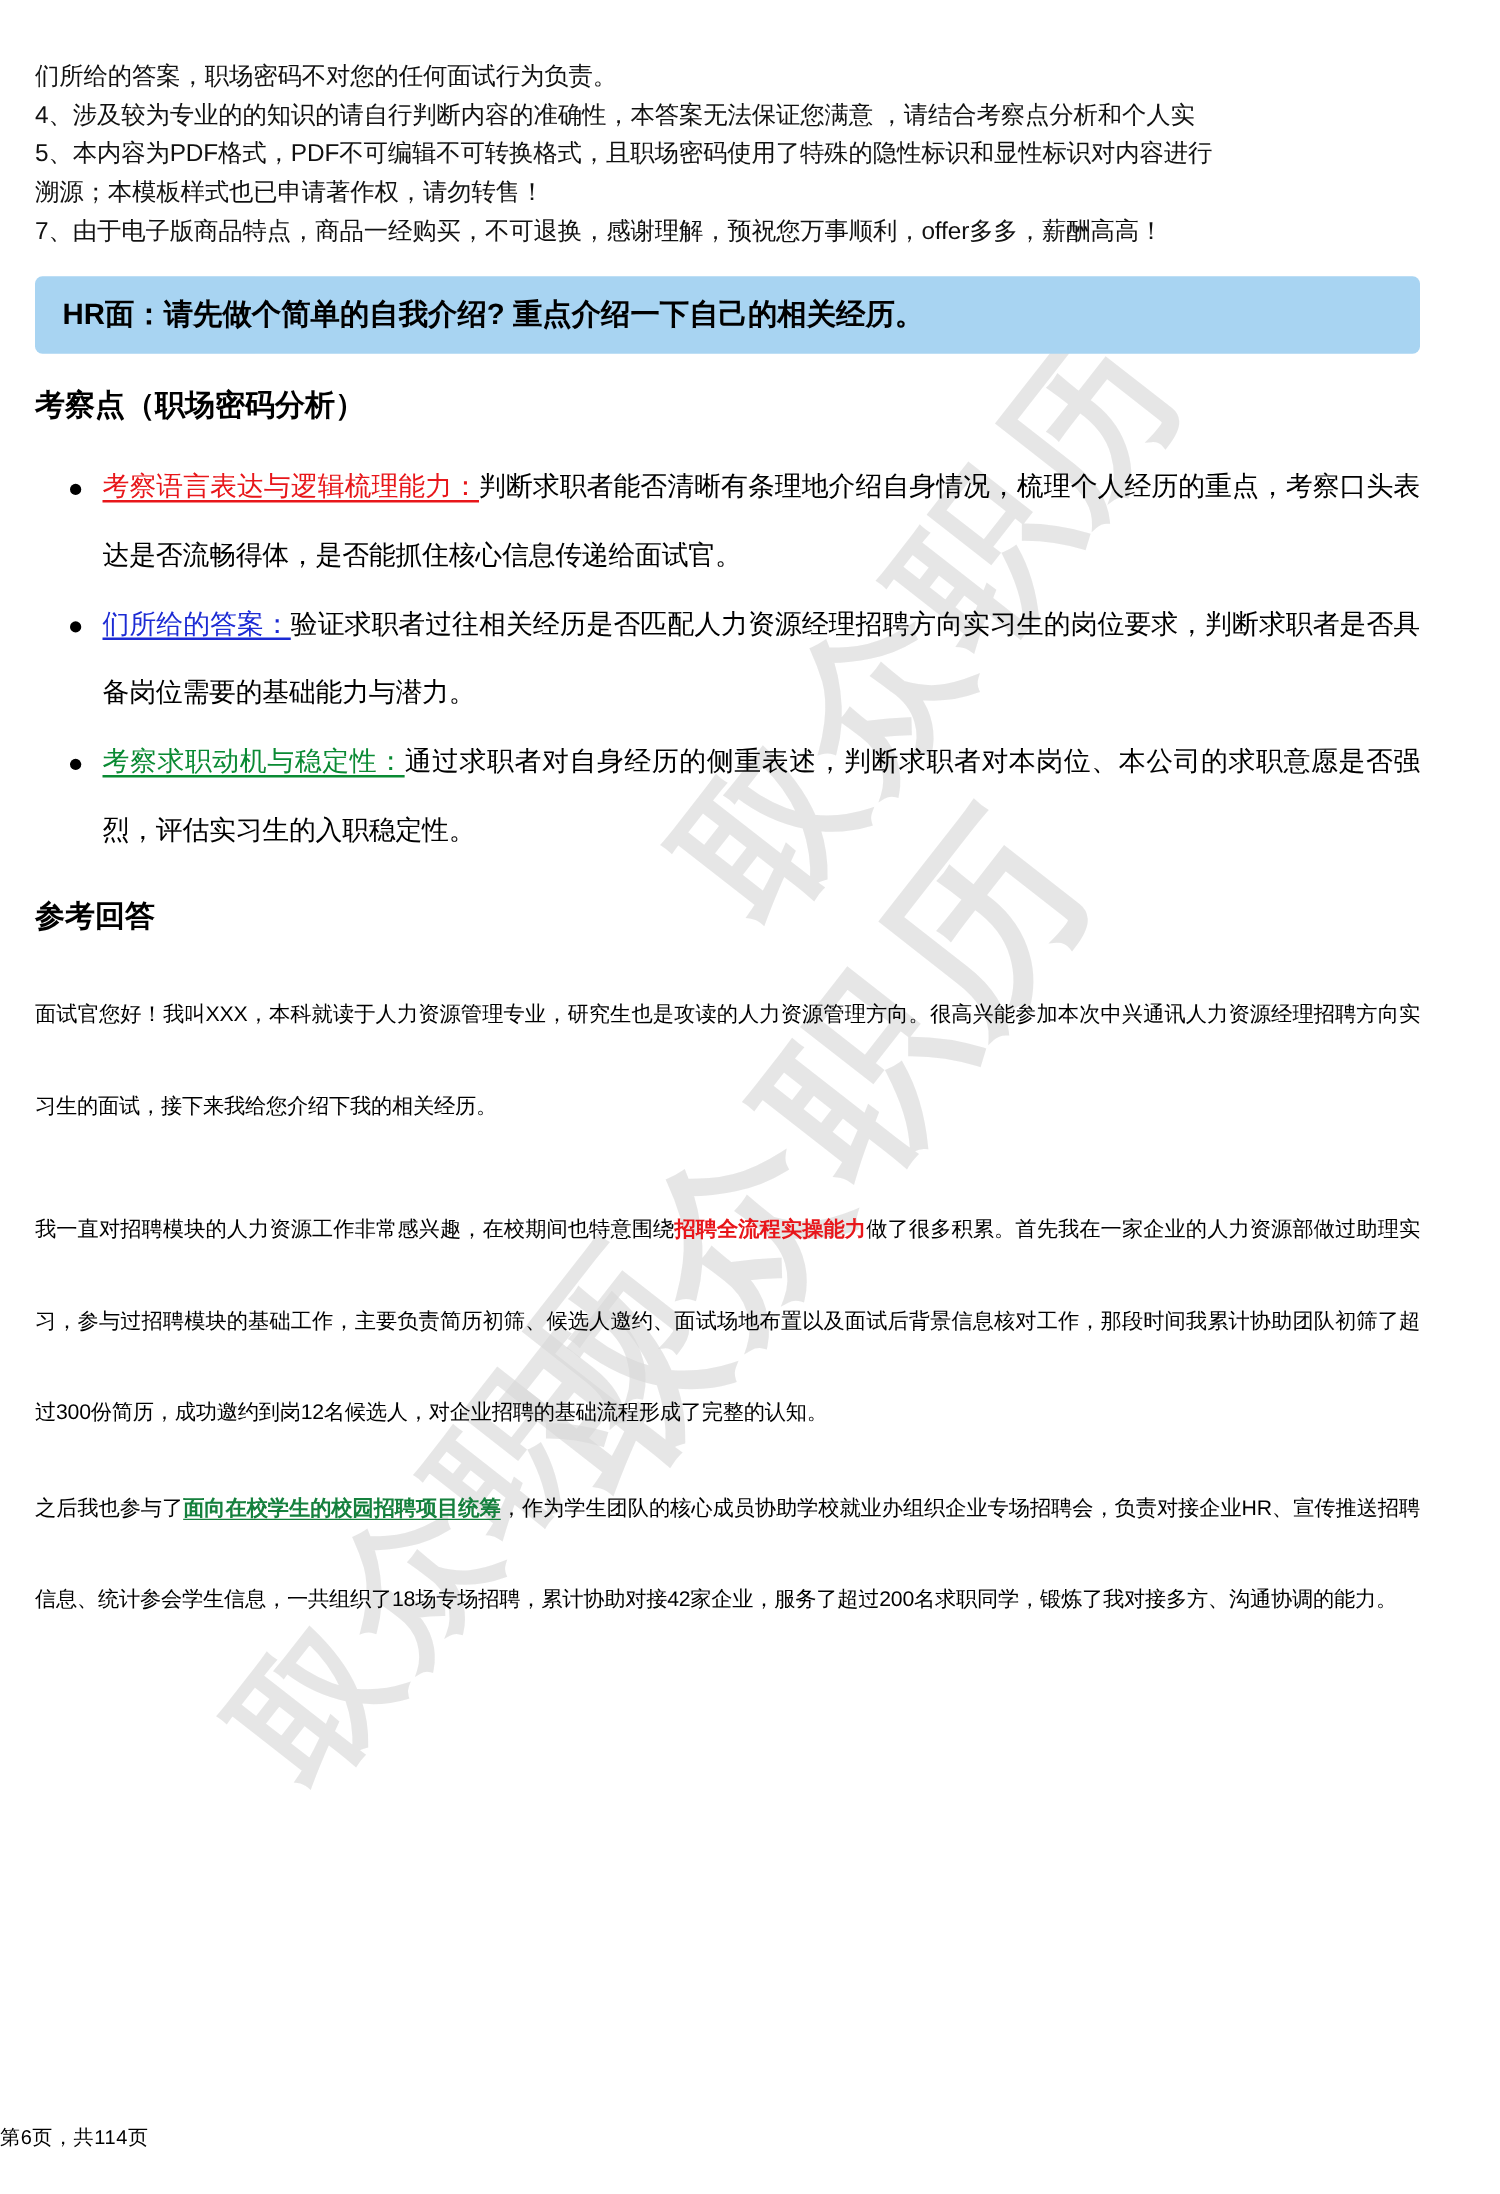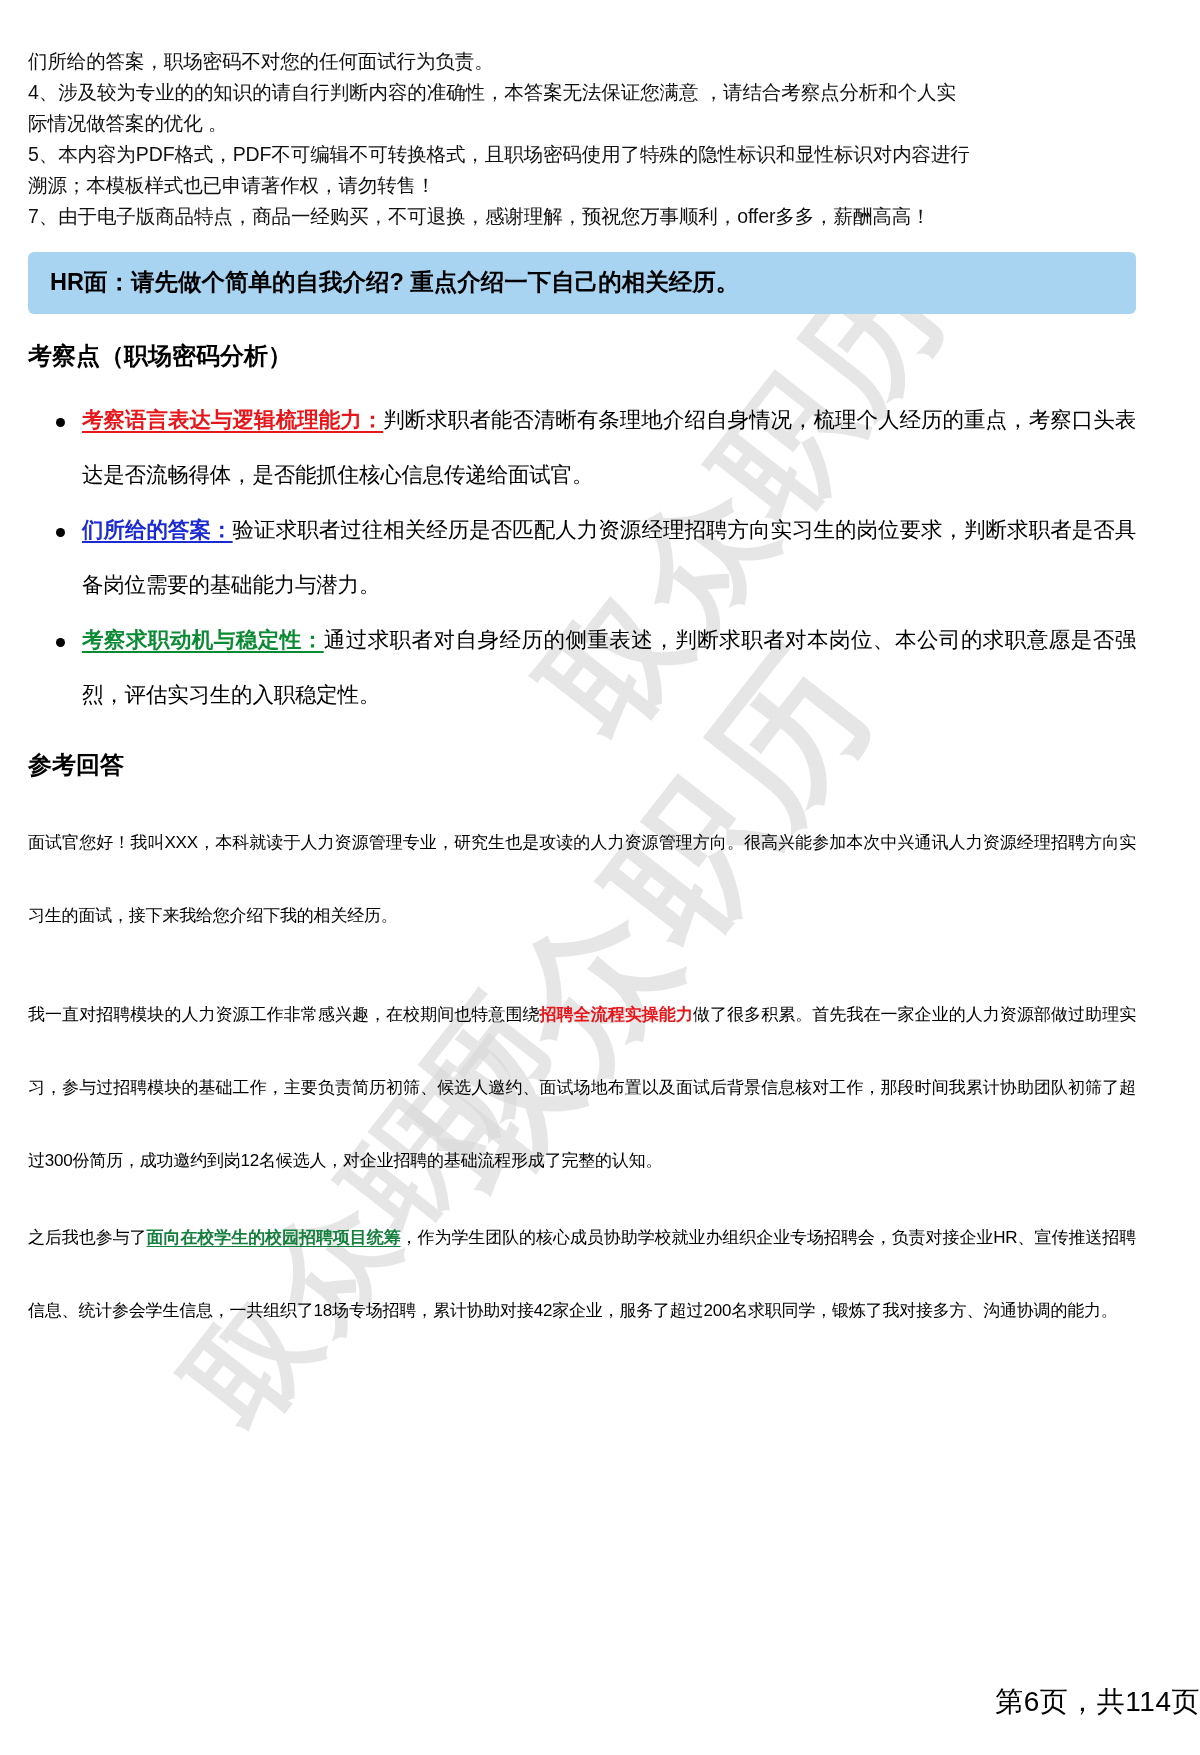--- a/index.html
+++ b/index.html
@@ -114,21 +114,21 @@
     content: "";
     position: absolute;
     left: -26px;
     top: 25px;
     width: 9px;
     height: 9px;
     background: #000;
     border-radius: 50%;
   }
   .lead {
-    font-weight: bold;
+    font-weight: normal;
     text-decoration: underline;
     text-underline-offset: 4px;
   }
   .lead.red   { color: #e8161a; }
   .lead.blue  { color: #1b2ad4; }
   .lead.green { color: #0a8a33; }
 
   
   .para {
     margin-top: 26px;
@@ -150,22 +150,22 @@
     text-decoration: underline;
     text-underline-offset: 3px;
   }
 
   
   .footer {
     position: absolute;
     left: 0;
     bottom: 34px;
     width: 1200px;
-    text-align: right;
-    font-size: 28px;
+    text-align: left;
+    font-size: 16px;
     color: #000;
     z-index: 2;
     letter-spacing: 0.5px;
   }
 </style>
 </head>
 <body>
 
 <div class="page">
 
@@ -173,21 +173,20 @@
     <div class="wm-text wm-a">取众职历</div>
     <div class="wm-text wm-b">取众职历</div>
     <div class="wm-text wm-c">取众职历</div>
   </div>
 
   <div class="content">
 
     <div class="disclaimer">
       <p>们所给的答案，职场密码不对您的任何面试行为负责。</p>
       <p>4、涉及较为专业的的知识的请自行判断内容的准确性，本答案无法保证您满意 ，请结合考察点分析和个人实</p>
-      <p>际情况做答案的优化 。</p>
       <p>5、本内容为PDF格式，PDF不可编辑不可转换格式，且职场密码使用了特殊的隐性标识和显性标识对内容进行</p>
       <p>溯源；本模板样式也已申请著作权，请勿转售！</p>
       <p>7、由于电子版商品特点，商品一经购买，不可退换，感谢理解，预祝您万事顺利，offer多多，薪酬高高！</p>
     </div>
 
     <div class="question-bar">HR面：请先做个简单的自我介绍? 重点介绍一下自己的相关经历。</div>
 
     <div class="sec-heading">考察点（职场密码分析）</div>
 
     <ul class="points">

